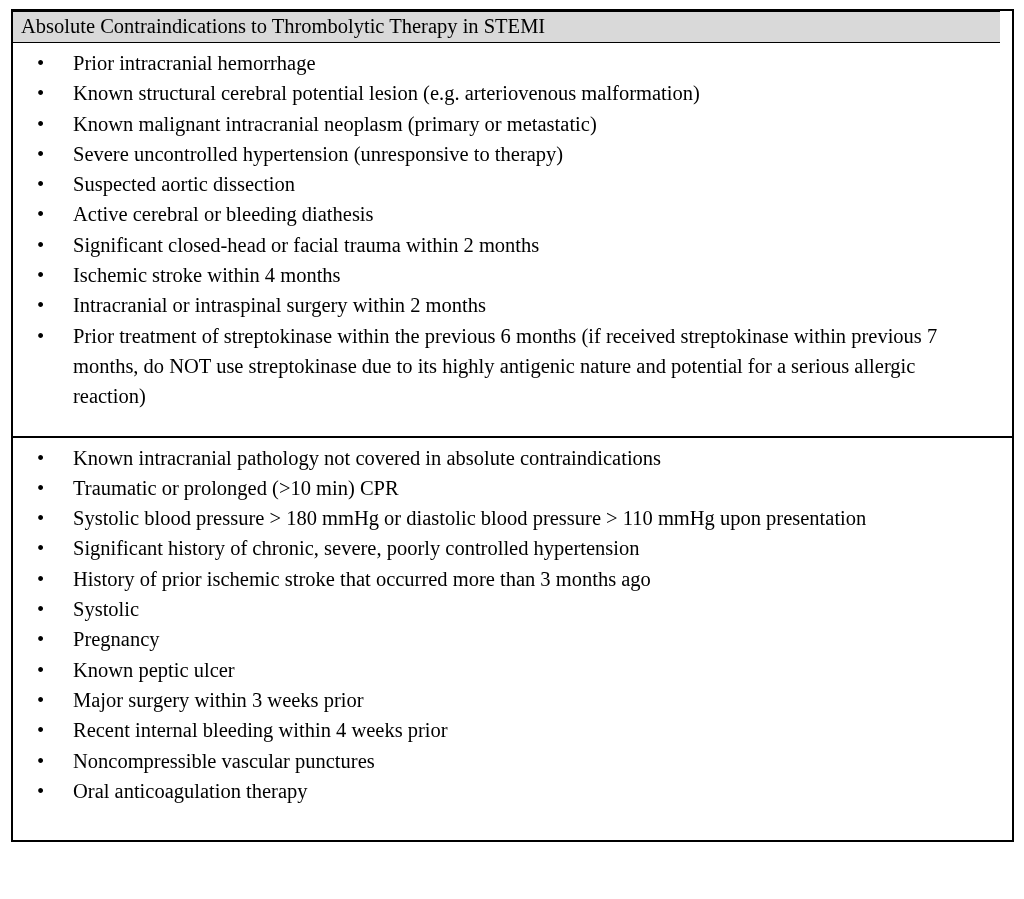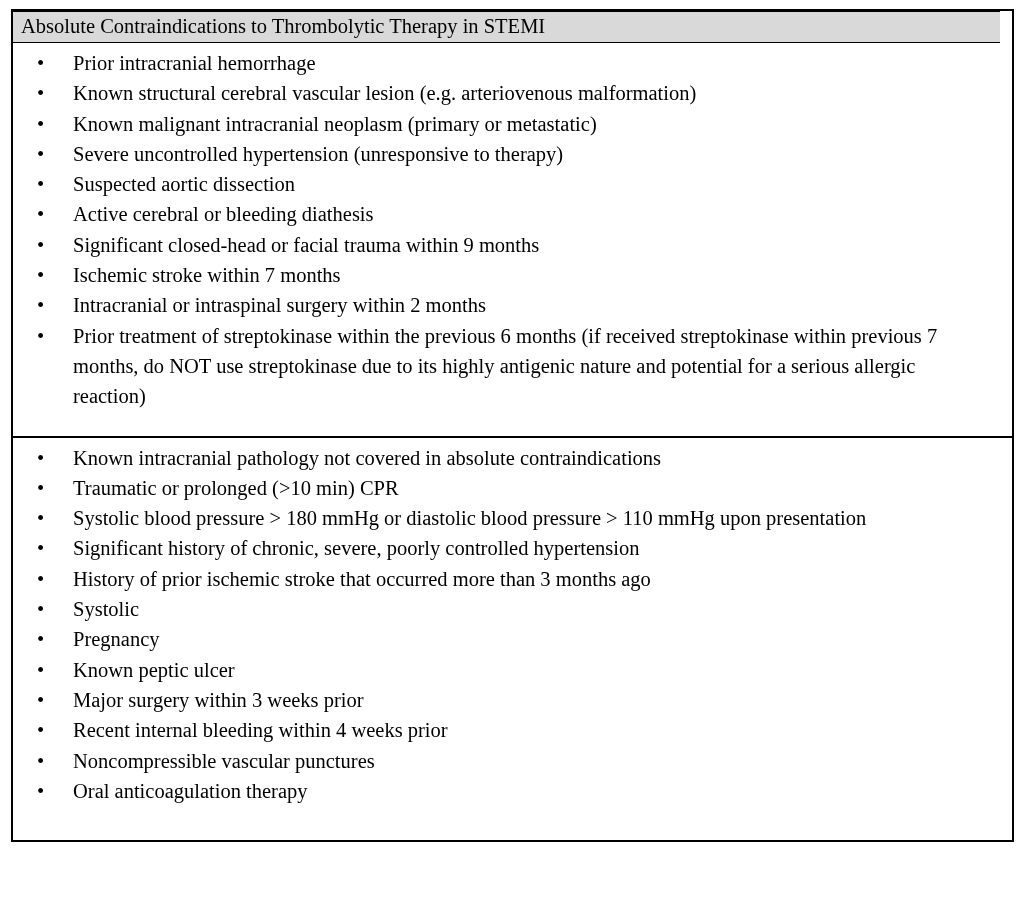--- a/index.html
+++ b/index.html
@@ -100,45 +100,45 @@
     <div class="section">
       <div class="section-header">Absolute Contraindications to Thrombolytic Therapy in STEMI</div>
       <div class="section-body first">
         <ul class="bullets">
             <li class="bullet">
               <span class="marker">•</span>
               <span class="text">Prior intracranial hemorrhage</span>
             </li>
             <li class="bullet">
               <span class="marker">•</span>
-              <span class="text">Known structural cerebral vascular lesion (e.g. arteriovenous malformation)</span>
+              <span class="text">Known structural cerebral potential lesion (e.g. arteriovenous malformation)</span>
             </li>
             <li class="bullet">
               <span class="marker">•</span>
               <span class="text">Known malignant intracranial neoplasm (primary or metastatic)</span>
             </li>
             <li class="bullet">
               <span class="marker">•</span>
               <span class="text">Severe uncontrolled hypertension (unresponsive to therapy)</span>
             </li>
             <li class="bullet">
               <span class="marker">•</span>
               <span class="text">Suspected aortic dissection</span>
             </li>
             <li class="bullet">
               <span class="marker">•</span>
               <span class="text">Active cerebral or bleeding diathesis</span>
             </li>
             <li class="bullet">
               <span class="marker">•</span>
-              <span class="text">Significant closed-head or facial trauma within 9 months</span>
-            </li>
-            <li class="bullet">
-              <span class="marker">•</span>
-              <span class="text">Ischemic stroke within 7 months</span>
+              <span class="text">Significant closed-head or facial trauma within 2 months</span>
+            </li>
+            <li class="bullet">
+              <span class="marker">•</span>
+              <span class="text">Ischemic stroke within 4 months</span>
             </li>
             <li class="bullet">
               <span class="marker">•</span>
               <span class="text">Intracranial or intraspinal surgery within 2 months</span>
             </li>
             <li class="bullet">
               <span class="marker">•</span>
               <span class="text">Prior treatment of streptokinase within the previous 6 months (if received streptokinase within previous 7 months, do NOT use streptokinase due to its highly antigenic nature and potential for a serious allergic reaction)</span>
             </li>
           </ul>

